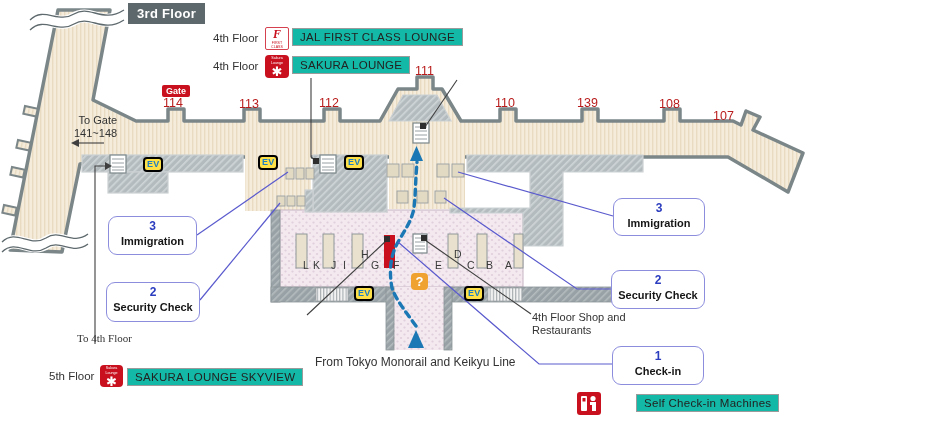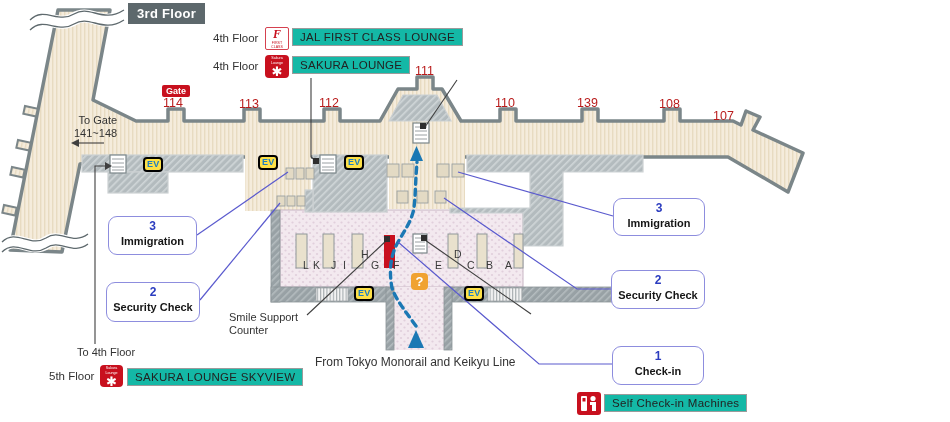--- a/index.html
+++ b/index.html
@@ -229,26 +229,26 @@
   <span class="abs gatenum" style="left:495px;top:96px;">110</span>
   <span class="abs gatenum" style="left:577px;top:96px;">139</span>
   <span class="abs gatenum" style="left:659px;top:97px;">108</span>
   <span class="abs gatenum" style="left:713px;top:109px;">107</span>
 
   <div class="abs note" style="left:74px;top:114px;text-align:right;">
     <div>To Gate</div>
     <div>141~148</div>
   </div>
 
-  <div class="abs note" style="left:229px;top:311px;">
-    <div>Smile Support</div>
-    <div>Counter</div>
+  <div class="abs note" style="left:532px;top:311px;">
+    <div>4th Floor Shop and</div>
+    <div>Restaurants</div>
   </div>
   <span class="abs note12" style="left:315px;top:355px;">From Tokyo Monorail and Keikyu Line</span>
-  <span class="abs note" style="left:77px;top:346px;">To 4th Floor</span>
+  <span class="abs note" style="left:77px;top:332px;font-family:Liberation Serif, serif;">To 4th Floor</span>
 
   <div class="abs callout" style="left:108px;top:216px;width:89px;height:39px;">
     <div class="num">3</div>
     <div class="lbl">Immigration</div>
   </div>
   <div class="abs callout" style="left:106px;top:282px;width:94px;height:40px;">
     <div class="num">2</div>
     <div class="lbl">Security Check</div>
   </div>
   <div class="abs callout" style="left:613px;top:198px;width:92px;height:38px;">
@@ -293,15 +293,15 @@
   <div class="abs namebox" style="left:127px;top:368px;">SAKURA LOUNGE SKYVIEW</div>
 
   <div class="abs selficon" style="left:577px;top:392px;">
     <svg width="24" height="23" viewBox="0 0 24 23">
       <rect x="4" y="4" width="6" height="15" rx="1" fill="#fff"></rect>
       <rect x="5.5" y="6" width="3" height="3.5" fill="#c8101e"></rect>
       <circle cx="16" cy="6.5" r="2.6" fill="#fff"></circle>
       <path d="M13,10 L19,10 L19,19 L15,19 L15,13 L13,13 Z" fill="#fff"></path>
     </svg>
   </div>
-  <div class="abs namebox" style="left:604px;top:394px;">Self Check-in Machines</div>
+  <div class="abs namebox" style="left:636px;top:394px;">Self Check-in Machines</div>
 
 </div>
 
 </body></html>

